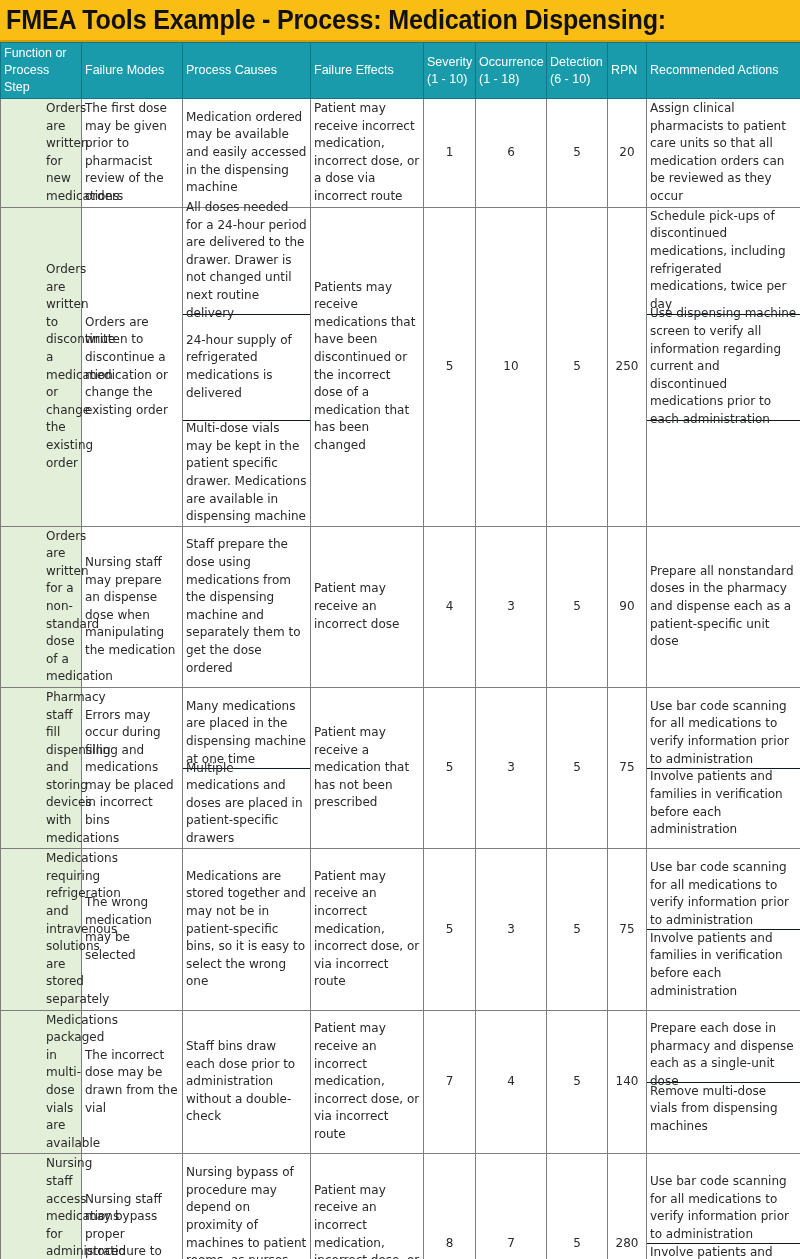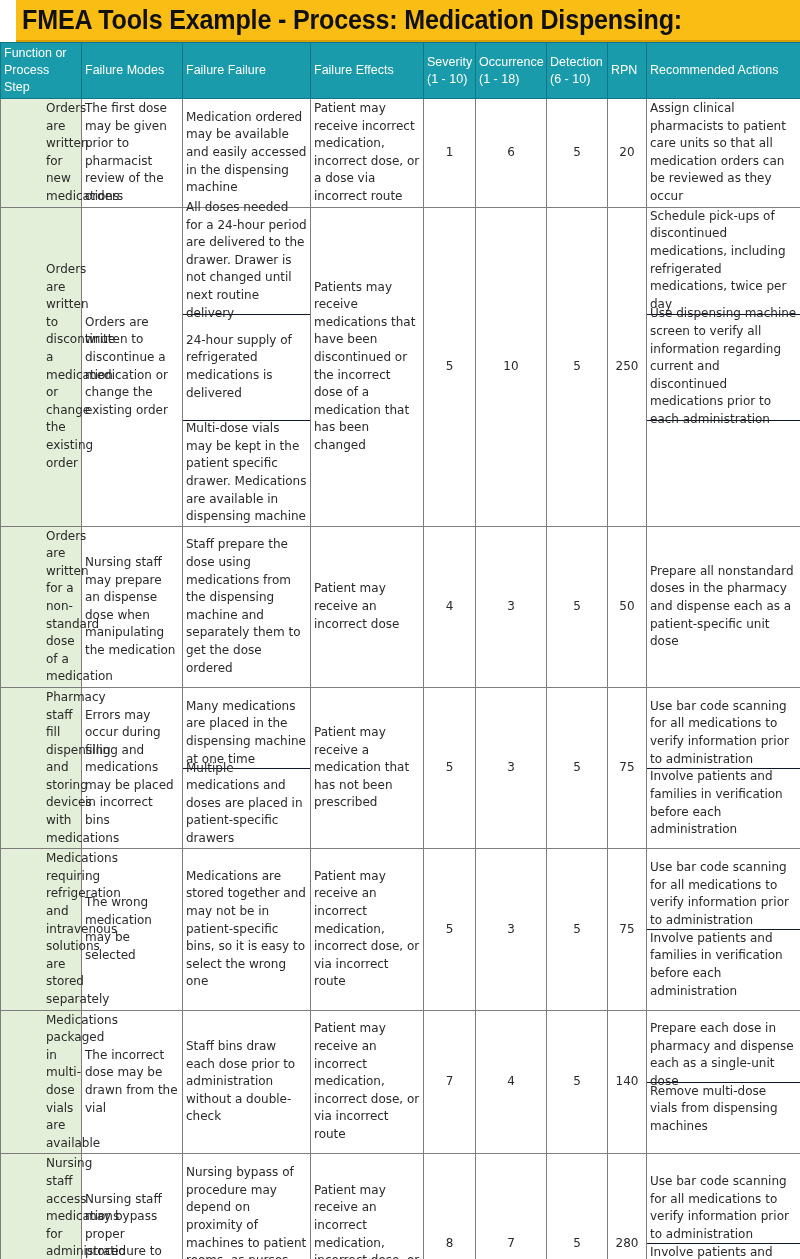--- a/index.html
+++ b/index.html
@@ -3,21 +3,21 @@
   <meta charset="utf-8">
   <style>
     * { box-sizing: border-box; margin: 0; padding: 0; }
     html, body { width: 800px; height: 1259px; background: #ffffff; overflow: hidden; }
     body { font-family: "DejaVu Sans", sans-serif; color: #222; }
     .title-bar {
       height: 42px;
       background: #f9bd14;
       border-bottom: 2px solid #d99e00;
       padding: 0 6px;
-      display: flex; align-items: center; margin-left: 16px;
+      display: flex; align-items: center;
     }
     .title-bar h1 {
       font-family: "Liberation Sans", sans-serif;
       font-weight: 700;
       font-size: 27px;
       color: #111;
       letter-spacing: -0.2px;
       transform: scaleX(0.93);
       transform-origin: left center;
       white-space: nowrap;
@@ -71,21 +71,21 @@
     <col style="width:52px">
     <col style="width:71px">
     <col style="width:61px">
     <col style="width:39px">
     <col style="width:154px">
   </colgroup>
   <thead>
     <tr>
       <th>Function or Process Step</th>
       <th>Failure Modes</th>
-      <th>Failure Failure</th>
+      <th>Process Causes</th>
       <th>Failure Effects</th>
       <th>Severity (1 - 10)</th>
       <th>Occurrence (1 - 18)</th>
       <th>Detection (6 - 10)</th>
       <th>RPN</th>
       <th>Recommended Actions</th>
     </tr>
   </thead>
   <tbody>
 
@@ -122,21 +122,21 @@
     </tr>
 
     <tr style="height:124px">
       <td class="step">Orders are written for a non-standard dose of a medication</td>
       <td>Nursing staff may prepare an dispense dose when manipulating the medication</td>
       <td>Staff prepare the dose using medications from the dispensing machine and separately them to get the dose ordered</td>
       <td>Patient may receive an incorrect dose</td>
       <td class="num">4</td>
       <td class="num">3</td>
       <td class="num">5</td>
-      <td class="num">50</td>
+      <td class="num">90</td>
       <td>Prepare all nonstandard doses in the pharmacy and dispense each as a patient-specific unit dose</td>
     </tr>
 
     <tr style="height:140px">
       <td class="step">Pharmacy staff fill dispensing and storing devices with medications</td>
       <td>Errors may occur during filling and medications may be placed in incorrect bins</td>
       <td class="split">
         <span class="sub" style="height:70px">Many medications are placed in the dispensing machine at one time</span>
         <span class="sub" style="height:70px">Multiple medications and doses are placed in patient-specific drawers</span>
       </td>

